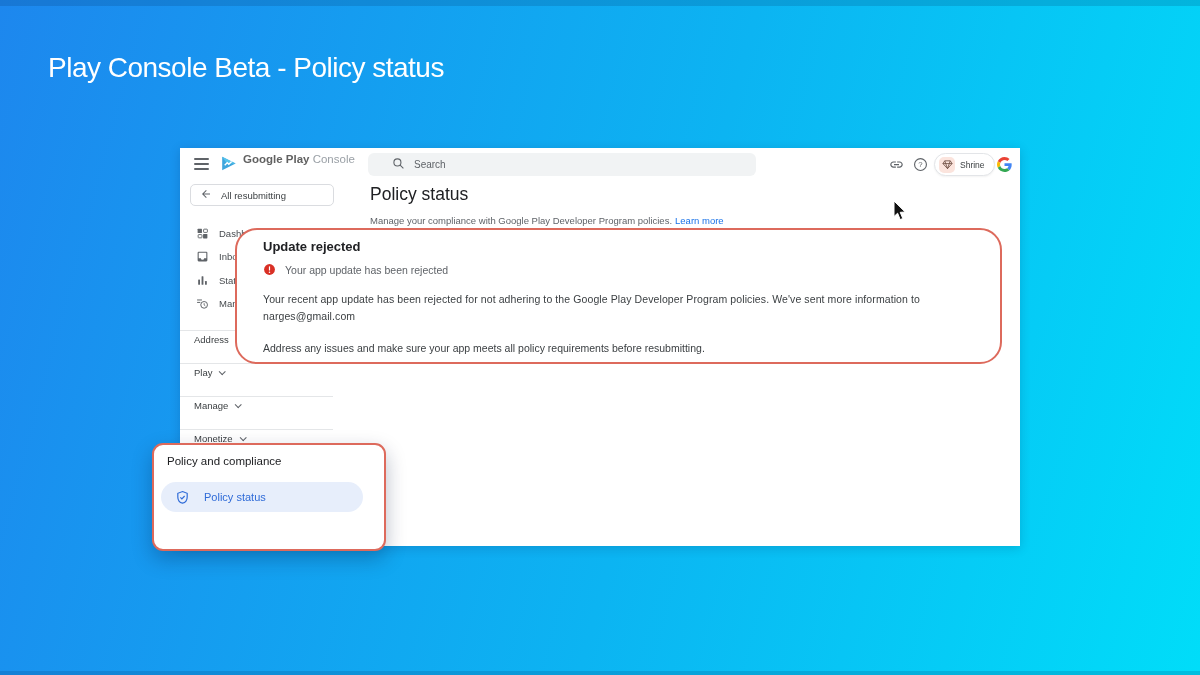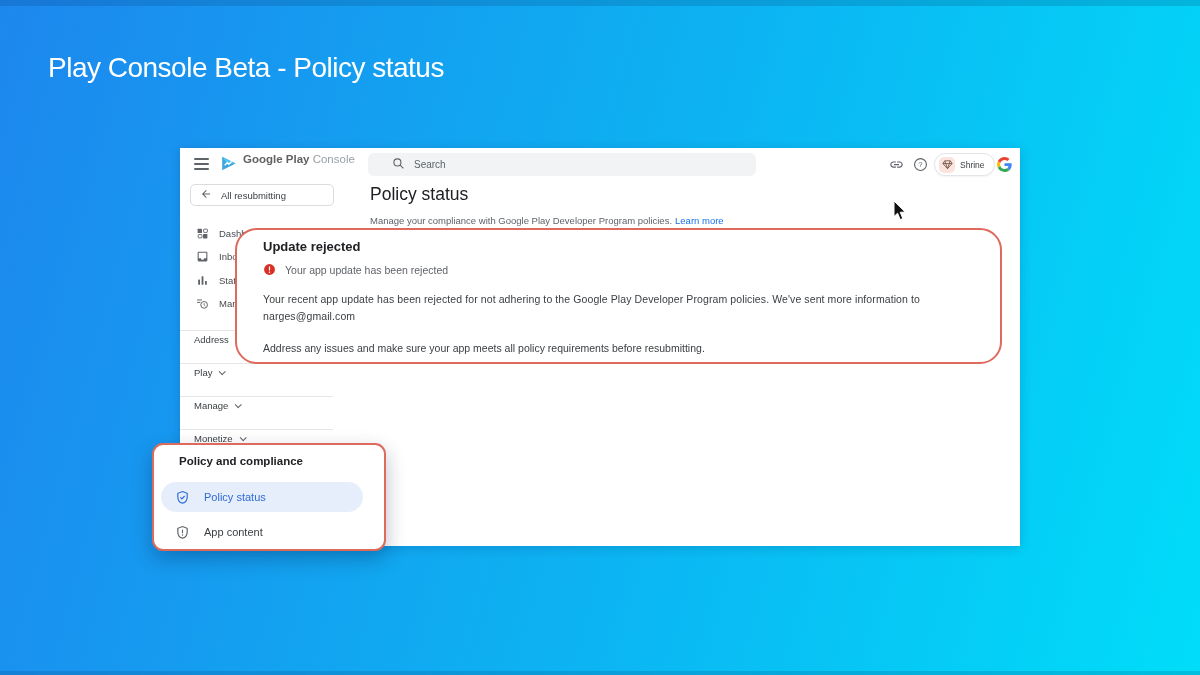--- a/index.html
+++ b/index.html
@@ -74,21 +74,21 @@
   .alert .a-status { left:26px; top:33px; display:flex; align-items:center; gap:9px; }
   .alert .a-status .txt { font-size:10.5px; color:#5f6368; }
   .alert .a-body { left:26px; top:61px; width:730px; font-size:10.5px; color:#3c4043; line-height:1.62; letter-spacing:.1px; }
   .alert .a-footer { left:26px; top:112px; width:730px; font-size:10.5px; color:#3c4043; }
 
   
   .popup {
     position:absolute; left:152px; top:443px; width:234px; height:108px; background:#fff;
     border:2px solid #dd6a5c; border-radius:11px; box-shadow:0 8px 20px rgba(0,20,60,.28); z-index:3;
   }
-  .popup .p-title { left:25px; top:10px; font-size:11.5px; font-weight:700; color:#202124; }
+  .popup .p-title { left:13px; top:10px; font-size:11.5px; font-weight:400; color:#202124; }
   .popup .p-item { left:7px; width:202px; height:30px; border-radius:15px; display:flex; align-items:center; gap:14px; padding-left:14px; cursor:pointer; }
   .popup .p-item.active { top:37px; background:#e7eefb; }
   .popup .p-item.active .lbl { color:#2f6bd8; }
   .popup .p-item.plain { top:72px; }
   .popup .p-item .lbl { font-size:11px; color:#3c4043; }
 
   .cursor { position:absolute; left:893px; top:201px; z-index:5; }
 </style>
 </head>
 <body>
@@ -245,27 +245,19 @@
   <div class="abs p-title">Policy and compliance</div>
 
   <div class="abs p-item active">
     <svg width="15" height="15" viewBox="0 0 24 24">
       <path d="M12 2.5 19.5 5.3 v5.7 c0 4.8-3.2 8.9-7.5 10-4.3-1.1-7.5-5.2-7.5-10 V5.3 Z" fill="none" stroke="#2f6bd8" stroke-width="1.9"></path>
       <path d="M8.6 11.8 l2.4 2.4 4.4-4.6" fill="none" stroke="#2f6bd8" stroke-width="1.9"></path>
     </svg>
     <span class="lbl">Policy status</span>
   </div>
 
-  <div class="abs p-item plain">
-    <svg width="15" height="15" viewBox="0 0 24 24">
-      <path d="M12 2.5 19.5 5.3 v5.7 c0 4.8-3.2 8.9-7.5 10-4.3-1.1-7.5-5.2-7.5-10 V5.3 Z" fill="none" stroke="#5f6368" stroke-width="1.9"></path>
-      <rect x="11.1" y="7.2" width="1.8" height="6" rx="0.9" fill="#5f6368"></rect>
-      <circle cx="12" cy="15.8" r="1.2" fill="#5f6368"></circle>
-    </svg>
-    <span class="lbl">App content</span>
-  </div>
 </div>
 
 <div class="cursor">
   <svg width="14" height="20" viewBox="0 0 14 20">
     <polygon points="1,0 1,15.5 4.6,12.2 7.2,18.6 9.8,17.5 7.2,11.3 12.2,11" fill="#111111" stroke="#ffffff" stroke-width="1"></polygon>
   </svg>
 </div>
 
 </body></html>

